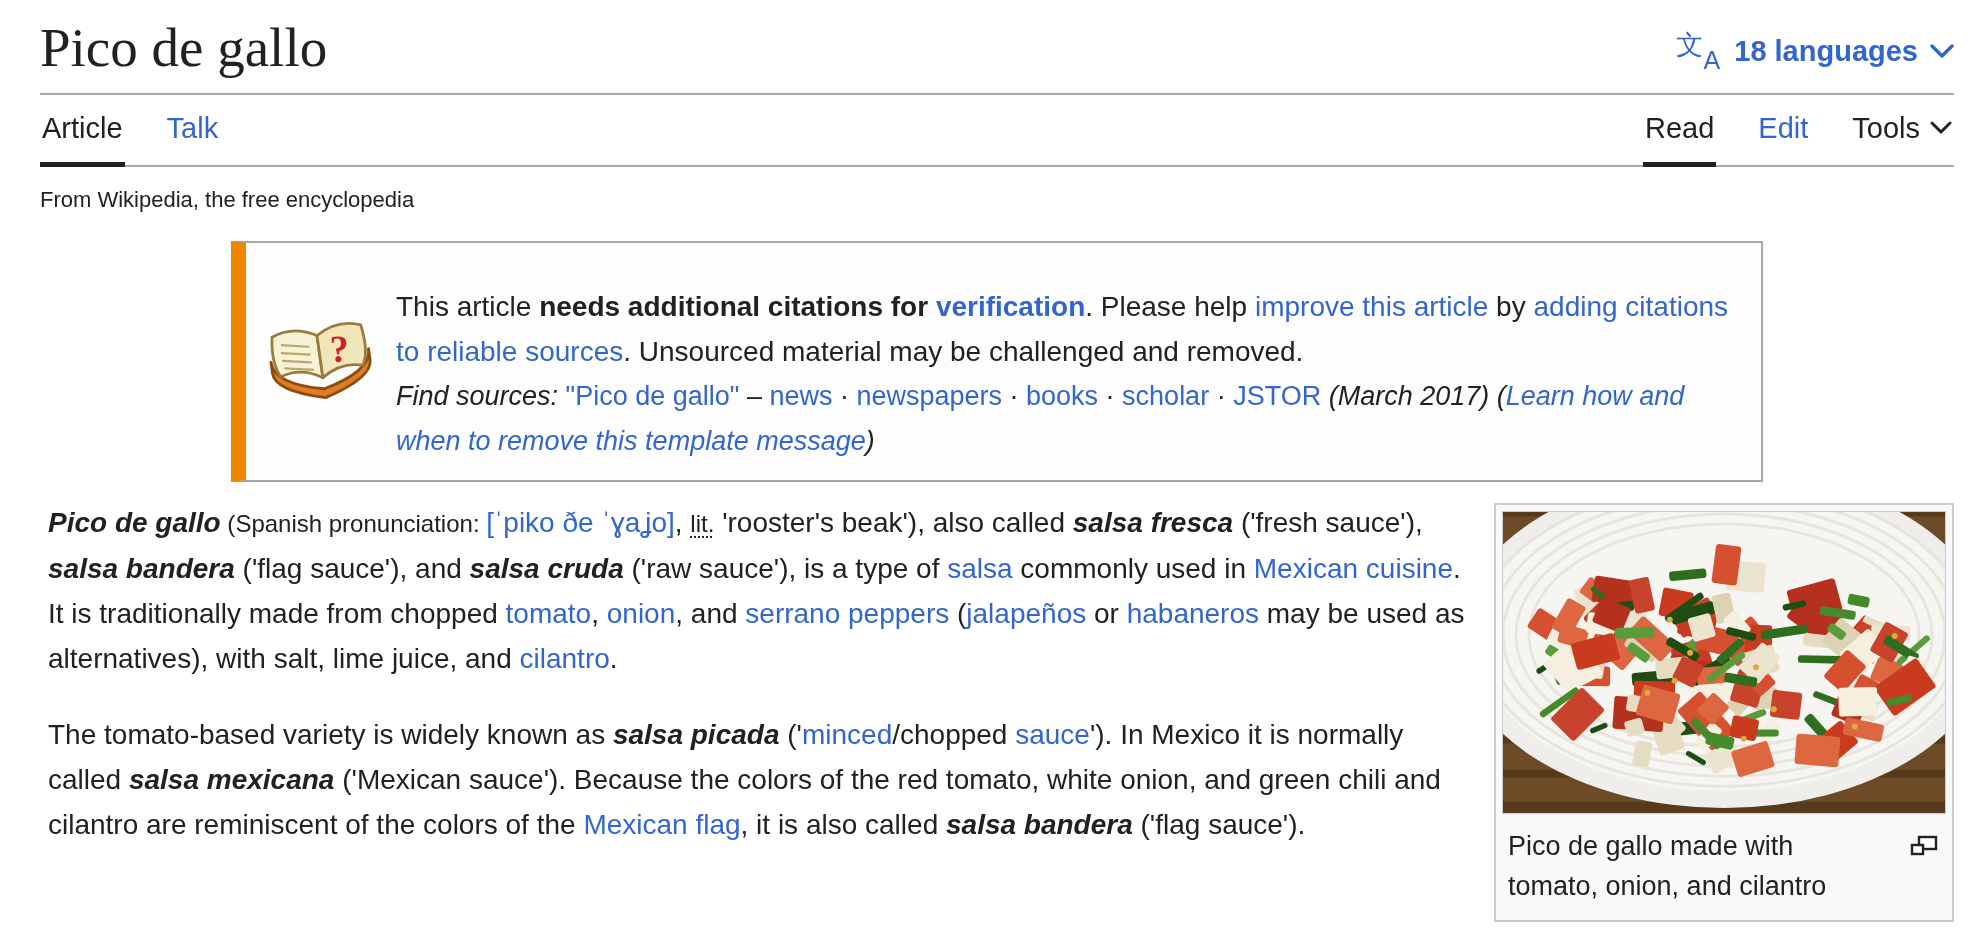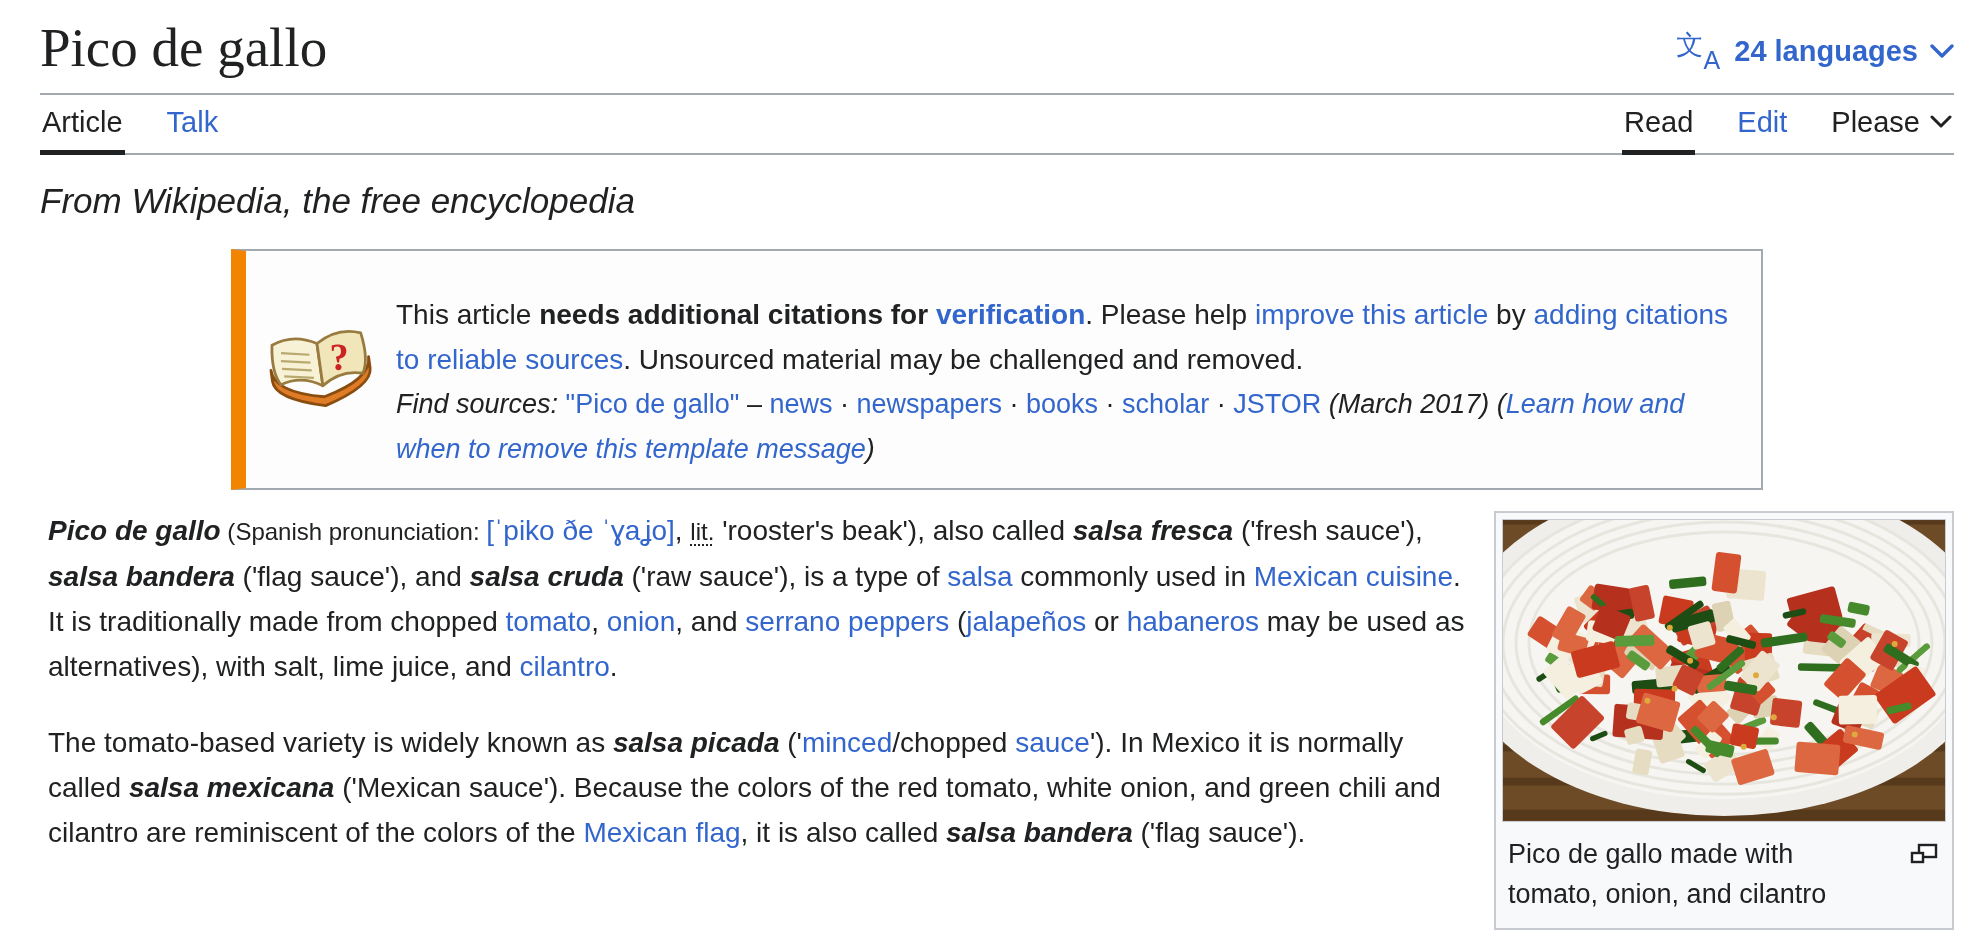--- a/index.html
+++ b/index.html
@@ -20,28 +20,28 @@
     padding-top:14px;border-bottom:2px solid var(--border);}
   h1.title{font-family:"Liberation Serif",serif;font-weight:400;font-size:55px;
     margin:0 0 10px 0;line-height:1.25;}
   .languages{display:flex;align-items:center;gap:12px;color:var(--link);
     font-weight:bold;font-size:29px;margin-bottom:22px;cursor:pointer;}
   .langicon{position:relative;display:inline-block;width:46px;height:38px;font-weight:400;}
   .langicon .zh{position:absolute;left:0;top:-6px;font-size:27px;}
   .langicon .en{position:absolute;right:2px;bottom:-4px;font-size:25px;font-weight:400;}
 
   
-  .tabbar{display:flex;justify-content:space-between;border-bottom:2px solid var(--border);height:60px;}
+  .tabbar{display:flex;justify-content:space-between;border-bottom:2px solid var(--border);height:72px;}
   .tabs{display:flex;list-style:none;margin:0;padding:0;gap:40px;}
   .tab{display:flex;align-items:center;gap:10px;font-size:29px;color:var(--text);
     border-bottom:5px solid transparent;margin-bottom:-2px;padding:0 2px;cursor:pointer;}
   .tab.active{border-bottom-color:#202122;}
   .tab.blue{color:var(--link);justify-content:center;}
 
-  .subtitle{font-size:35px;margin-top:26px;font-style:italic;}
+  .subtitle{font-size:22px;margin-top:20px;}
 
   
   .banner{display:flex;width:1532px;margin:28px auto 0;background:var(--banner-bg);
     border:2px solid var(--border);border-left:15px solid var(--banner-accent);
     padding:16px 24px 16px 0;}
   .banner-icon{flex:none;width:150px;display:flex;align-items:center;justify-content:center;}
   .banner-text{font-size:28px;line-height:45px;margin-top:25px;}
   .findsources{font-size:27px;}
 
   
@@ -66,21 +66,21 @@
 
 <div class="page">
 
   <header class="header-row">
     <h1 class="title">Pico de gallo</h1>
     <div class="languages">
       <span class="langicon">
         <span class="zh">文</span>
         <span class="en">A</span>
       </span>
-      <span>24 languages</span>
+      <span>18 languages</span>
       <svg width="24" height="15" viewBox="0 0 24 15">
         <path d="M2 2 L12 12 L22 2" stroke="#3366cc" stroke-width="3.4" fill="none" stroke-linecap="round" stroke-linejoin="round"></path>
       </svg>
     </div>
   </header>
 
   <nav class="tabbar">
     <ul class="tabs" id="tabs-left">
         <li class="tab active">
           <span>Article</span>
@@ -90,21 +90,21 @@
         </li>
       </ul>
     <ul class="tabs" id="tabs-right">
         <li class="tab active">
           <span>Read</span>
         </li>
         <li class="tab blue">
           <span>Edit</span>
         </li>
         <li class="tab">
-          <span>Please</span>
+          <span>Tools</span>
           <svg width="22" height="14" viewBox="0 0 22 14">
             <path d="M2 2 L11 11 L20 2" stroke="#202122" stroke-width="3" fill="none" stroke-linecap="round" stroke-linejoin="round"></path>
           </svg>
         </li>
       </ul>
   </nav>
 
   <div class="subtitle">From Wikipedia, the free encyclopedia</div>
 
   <div class="banner">

